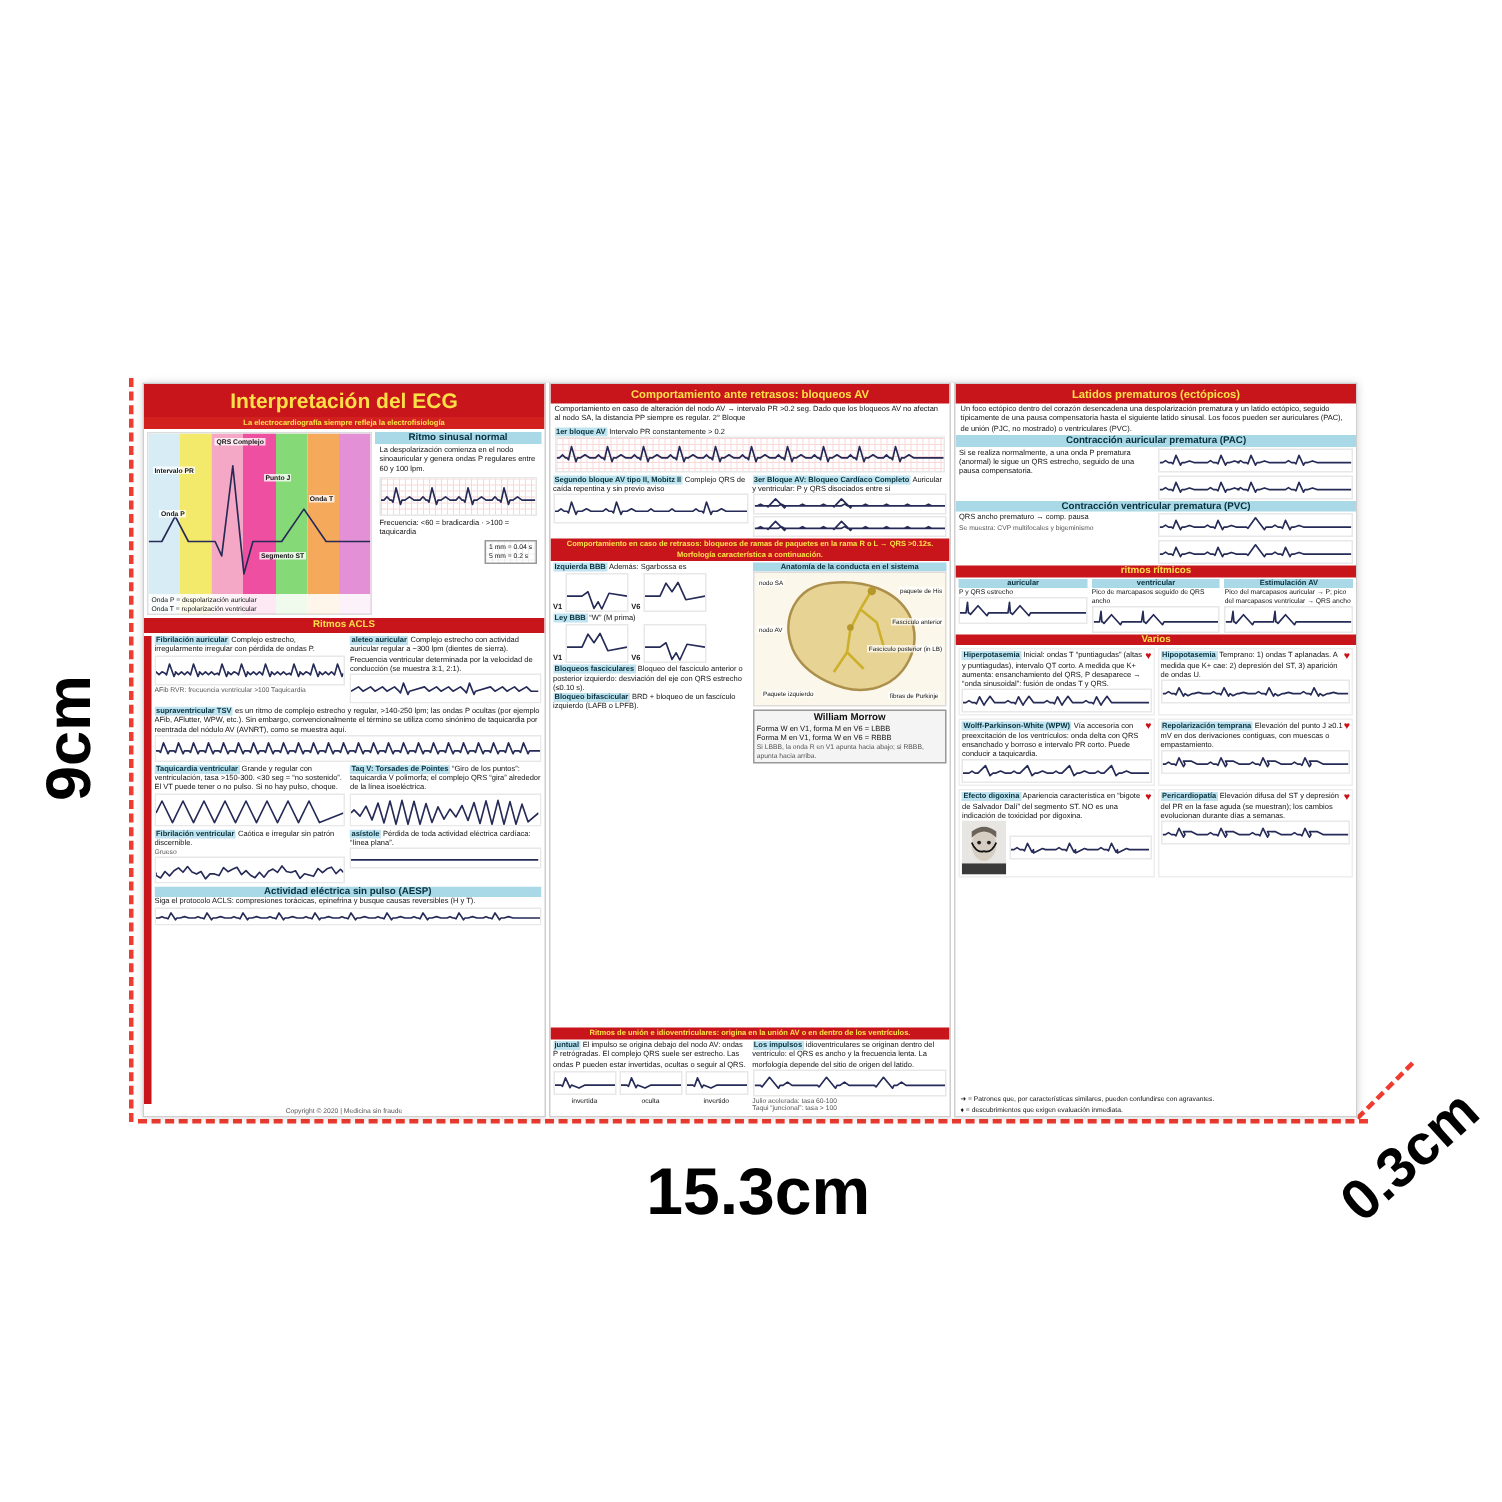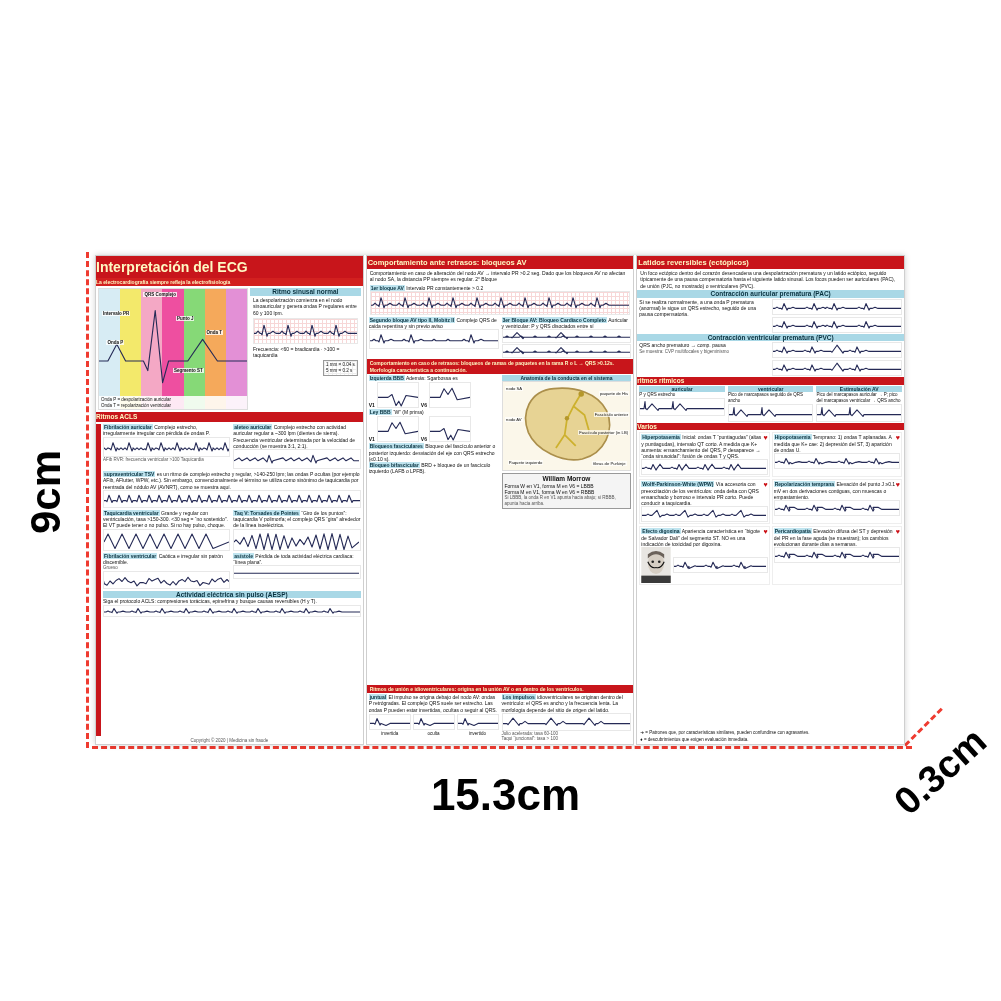--- a/index.html
+++ b/index.html
@@ -4,21 +4,21 @@
 <style>
 *{margin:0;padding:0;box-sizing:border-box}
 html,body{width:1001px;height:1001px}
 body{position:relative;background:#fff;font-family:"Liberation Sans",sans-serif;color:#111;overflow:hidden}
 .t4{font-size:4.5px;line-height:1.25}
 .t5{font-size:5px;line-height:1.25}
 .t6{font-size:6.5px;line-height:1.2}
 .center{text-align:center}.gray{color:#555}.bold{font-weight:bold}
 #card{position:absolute;left:95px;top:255px;width:810px;height:490px;display:flex;gap:2px;box-shadow:0 0 6px rgba(0,0,0,.18)}
 .panel{flex:1 1 0;min-width:0;background:#fff;border:1px solid #cfcfcf;display:flex;flex-direction:column;overflow:hidden;position:relative}
-.redband{background:#c8151b;color:#fef9c3;font-weight:bold;}
+.redband{background:#c8151b;color:#fde047;font-weight:bold;text-align:center}
 .cyanhead{background:#a9d8e6;color:#07303e;font-weight:bold;text-align:center}
 .cyanlabel{background:#bfe4ef;color:#07303e;font-weight:bold;padding:0 1px}
 .ecg{position:relative;overflow:hidden;background:#fff;border:1px solid #e8e8e8;flex:0 0 auto}
 .grid{background-image:linear-gradient(#f7d7d7 1px,transparent 1px),linear-gradient(90deg,#f7d7d7 1px,transparent 1px);background-size:4px 4px}
 .h12{height:12px}.h14{height:14px}.h16{height:16px}.h18{height:18px}.h20{height:20px}.h22{height:22px}.h24{height:24px}.h26{height:26px}
 .pad{padding:1px 3px}
 .p1title{font-size:14px;padding:3px 0}
 .p1sub{padding:1px 0;background:#d2201f}
 .p1top{display:flex;gap:2px;height:126px;padding:2px}
 .wavebox{position:relative;width:150px;flex:0 0 150px;border:1px solid #ddd;overflow:hidden}
@@ -326,21 +326,21 @@
               <path d="M0 9.6 L4.0 9.6 L5.0 10.6 L10.0 4.2 L16.0 11.5 L17.0 9.6 L19.0 9.6 L22.0 7.4 L25.0 9.6 L42.0 9.6 L43.0 10.6 L48.0 4.2 L54.0 11.5 L55.0 9.6 L57.0 9.6 L60.0 7.4 L63.0 9.6 L80.0 9.6 L81.0 10.6 L86.0 4.2 L92.0 11.5 L93.0 9.6 L95.0 9.6 L98.0 7.4 L101.0 9.6 L128 9.6" fill="none" stroke="#252a56" stroke-width="1.1" stroke-linejoin="round"></path>
             </svg>
           </div>
         <p class="t4 gray">Julio acelerada: tasa 60-100</p>
         <p class="t4 gray">Taqui “juncional”: tasa &gt; 100</p>
       </div>
     </div>
   </section>
 
   <section class="panel">
-    <header class="redband ptitle">Latidos reversibles (ectópicos)</header>
+    <header class="redband ptitle">Latidos prematuros (ectópicos)</header>
     <p class="t5 pad">Un foco ectópico dentro del corazón desencadena una despolarización prematura y un latido ectópico, seguido típicamente de una pausa compensatoria hasta el siguiente latido sinusal. Los focos pueden ser auriculares (PAC), de unión (PJC, no mostrado) o ventriculares (PVC).</p>
 
     <div class="cyanhead t6">Contracción auricular prematura (PAC)</div>
     <div class="cols">
       <p class="t5 col">Si se realiza normalmente, a una onda P prematura (anormal) le sigue un QRS estrecho, seguido de una pausa compensatoria.</p>
       <div class="col">
         <div class="ecg h16">
             <svg width="128" height="14" style="position: absolute; left: 0px; top: 0px;">
               <path d="M0 8.4 L2.0 8.4 L4.0 7.1 L6.0 8.4 L8.0 8.4 L9.0 9.2 L11.0 3.6 L14.0 10.1 L15.0 8.4 L17.0 8.4 L20.0 7.3 L23.0 8.4 L32.0 8.4 L34.0 7.1 L36.0 8.4 L38.0 8.4 L39.0 9.2 L41.0 3.6 L44.0 10.1 L45.0 8.4 L47.0 8.4 L50.0 7.3 L53.0 8.4 L52.0 8.4 L54.0 7.1 L56.0 8.4 L58.0 8.4 L59.0 9.2 L61.0 3.6 L64.0 10.1 L65.0 8.4 L67.0 8.4 L70.0 7.3 L73.0 8.4 L84.0 8.4 L86.0 7.1 L88.0 8.4 L90.0 8.4 L91.0 9.2 L93.0 3.6 L96.0 10.1 L97.0 8.4 L99.0 8.4 L102.0 7.3 L105.0 8.4 L128 8.4" fill="none" stroke="#252a56" stroke-width="1.1" stroke-linejoin="round"></path>
             </svg>

